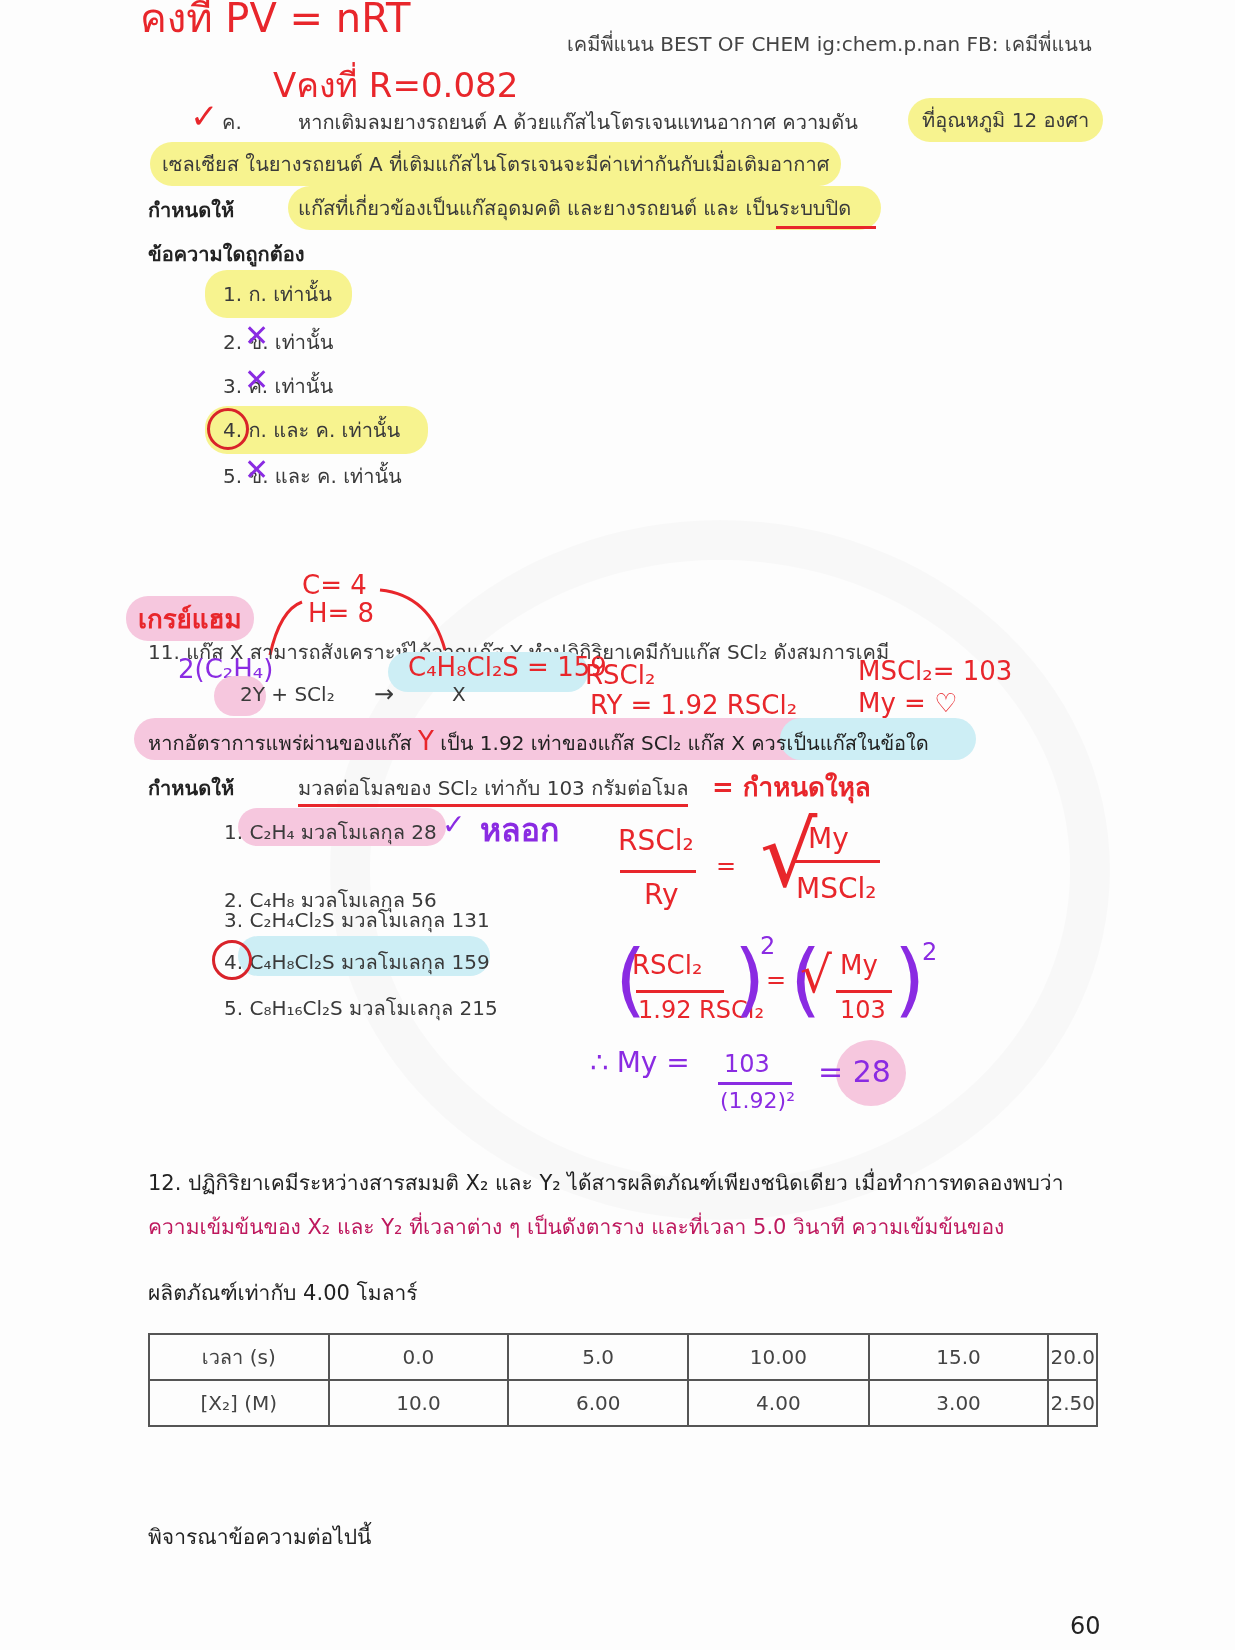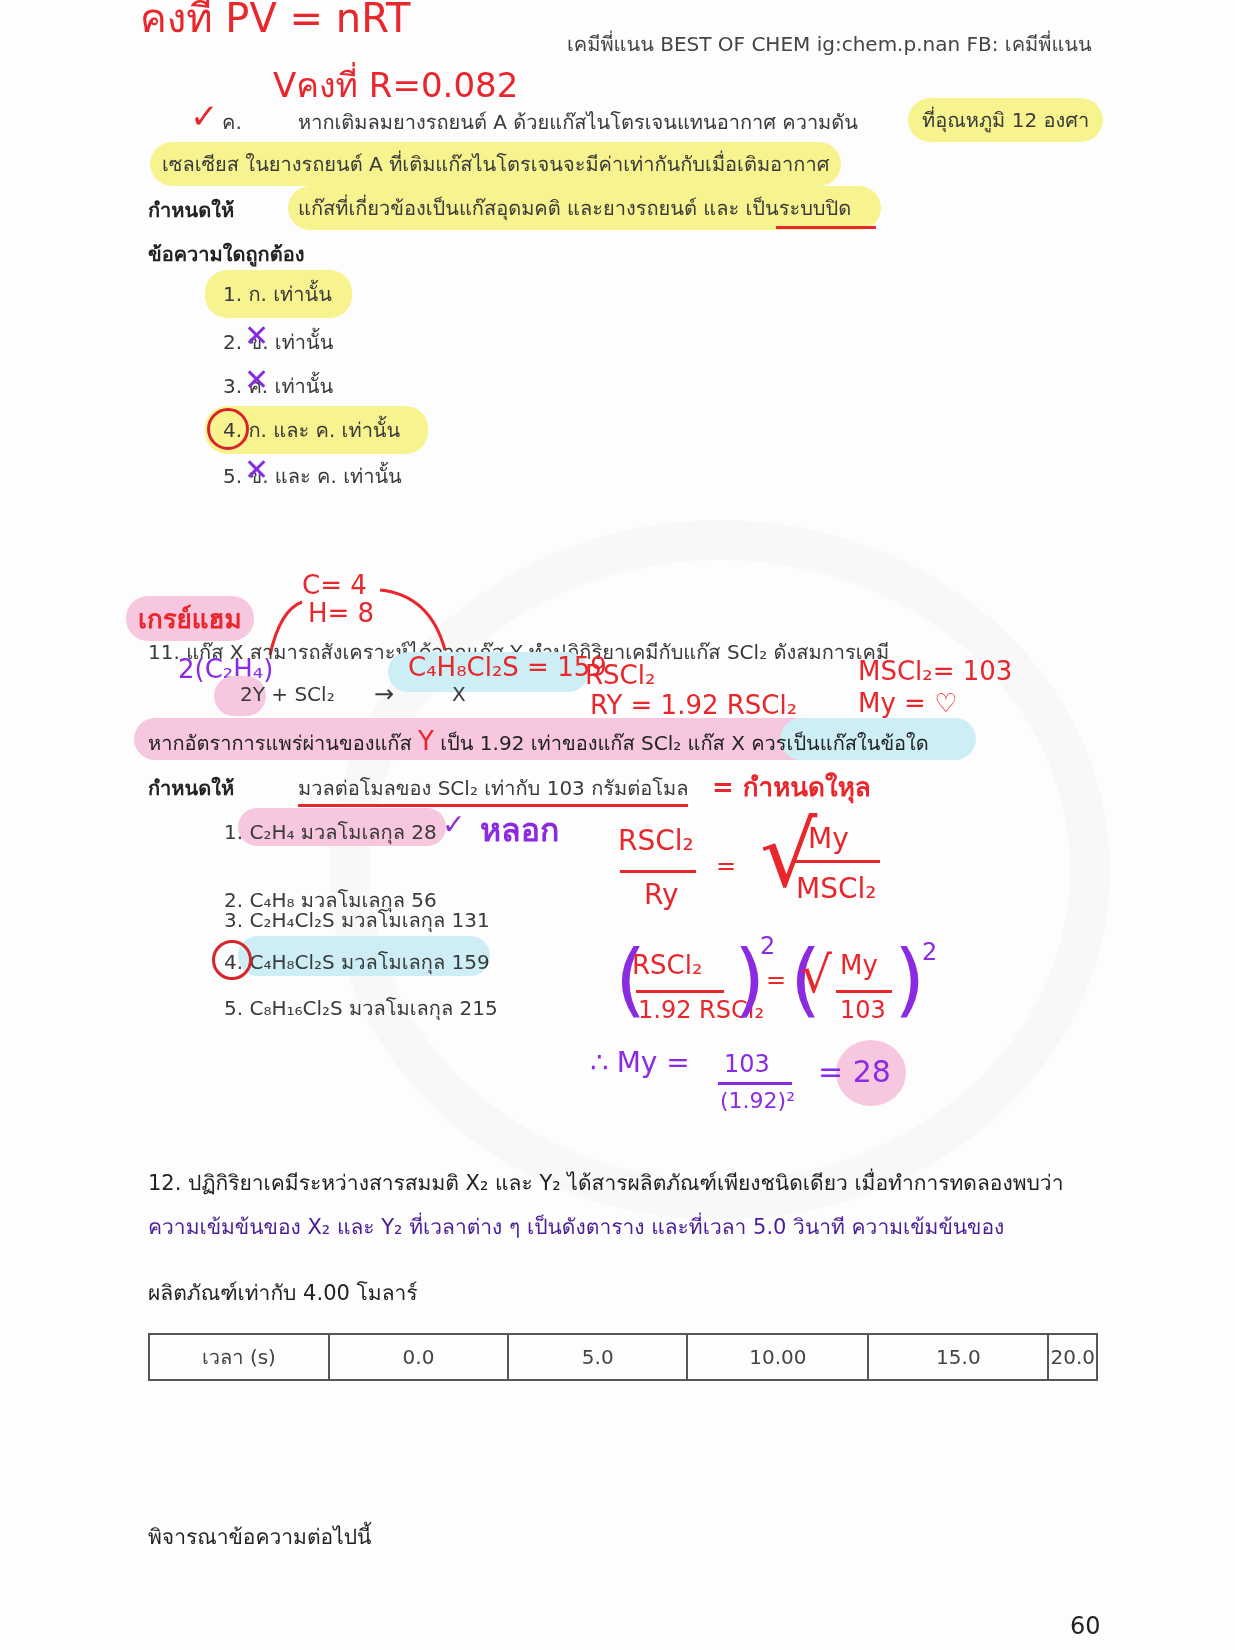--- a/index.html
+++ b/index.html
@@ -149,31 +149,39 @@
 <div class="abs ink-v" style="left:922px;top:938px;font-size:24px;">2</div>
 
 <div class="abs ink-v" style="left:590px;top:1046px;font-size:28px;">∴ My =</div>
 <div class="abs ink-v" style="left:724px;top:1050px;font-size:24px;">103</div>
 <div class="abs" style="left:718px;top:1082px;width:74px;height:3px;background:#8a2be2;"></div>
 <div class="abs ink-v" style="left:720px;top:1088px;font-size:22px;">(1.92)²</div>
 <div class="abs hl-p" style="left:836px;top:1040px;width:70px;height:66px;border-radius:50%;"></div>
 <div class="abs ink-v" style="left:818px;top:1054px;font-size:30px;">= 28</div>
 
 <div class="abs txt" style="left:148px;top:1166px;font-size:21px;color:#222;">12. ปฏิกิริยาเคมีระหว่างสารสมมติ X₂ และ Y₂ ได้สารผลิตภัณฑ์เพียงชนิดเดียว เมื่อทำการทดลองพบว่า</div>
-<div class="abs txt" style="left:148px;top:1210px;font-size:21px;color:#4c1d95;">ความเข้มข้นของ X₂ และ Y₂ ที่เวลาต่าง ๆ เป็นดังตาราง และที่เวลา 5.0 วินาที ความเข้มข้นของ</div>
+<div class="abs txt" style="left:148px;top:1210px;font-size:21px;color:#be185d;">ความเข้มข้นของ X₂ และ Y₂ ที่เวลาต่าง ๆ เป็นดังตาราง และที่เวลา 5.0 วินาที ความเข้มข้นของ</div>
 <div class="abs txt" style="left:148px;top:1276px;font-size:21px;color:#222;">ผลิตภัณฑ์เท่ากับ 4.00 โมลาร์</div>
 
 <table class="data">
   <tbody>
       <tr>
     <td>เวลา (s)</td>
     <td>0.0</td>
     <td>5.0</td>
     <td>10.00</td>
     <td>15.0</td>
     <td>20.0</td>
   </tr>
+  <tr>
+    <td>[X₂] (M)</td>
+    <td>10.0</td>
+    <td>6.00</td>
+    <td>4.00</td>
+    <td>3.00</td>
+    <td>2.50</td>
+  </tr>
 </tbody>
   </table>
 
 <div class="abs txt" style="left:148px;top:1520px;font-size:21px;color:#222;">พิจารณาข้อความต่อไปนี้</div>
 
 <div class="abs txt" style="left:1070px;top:1612px;font-size:24px;color:#222;">60</div>
 
 </body></html>

